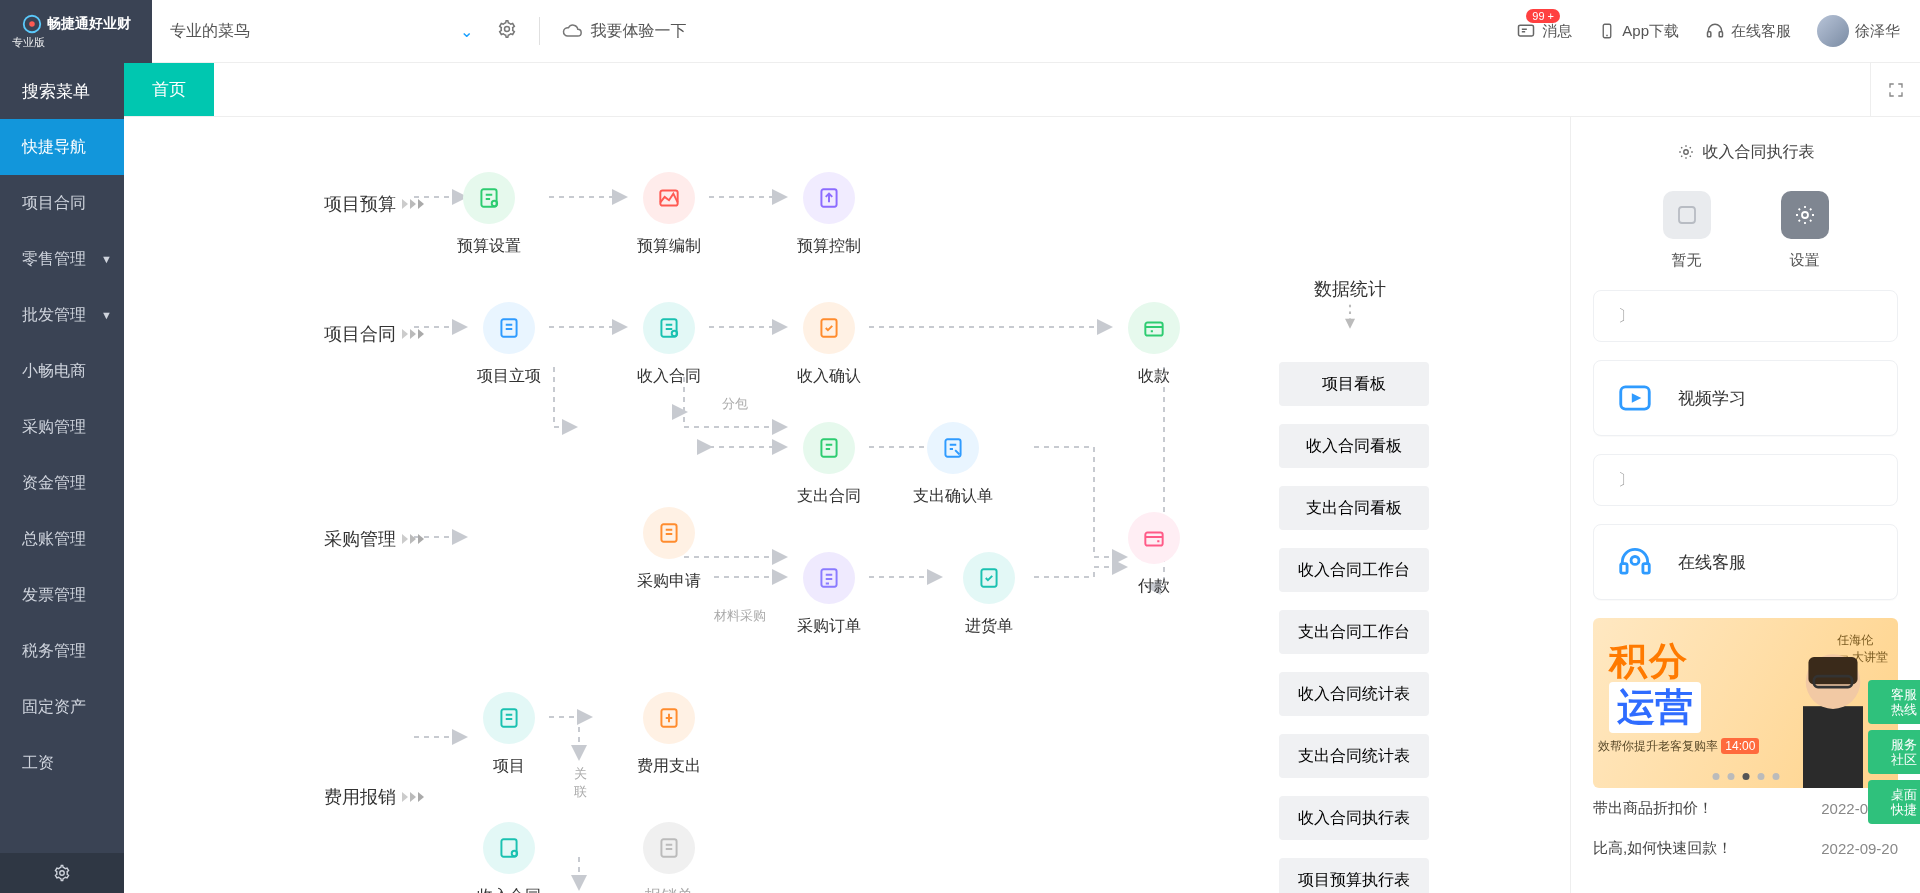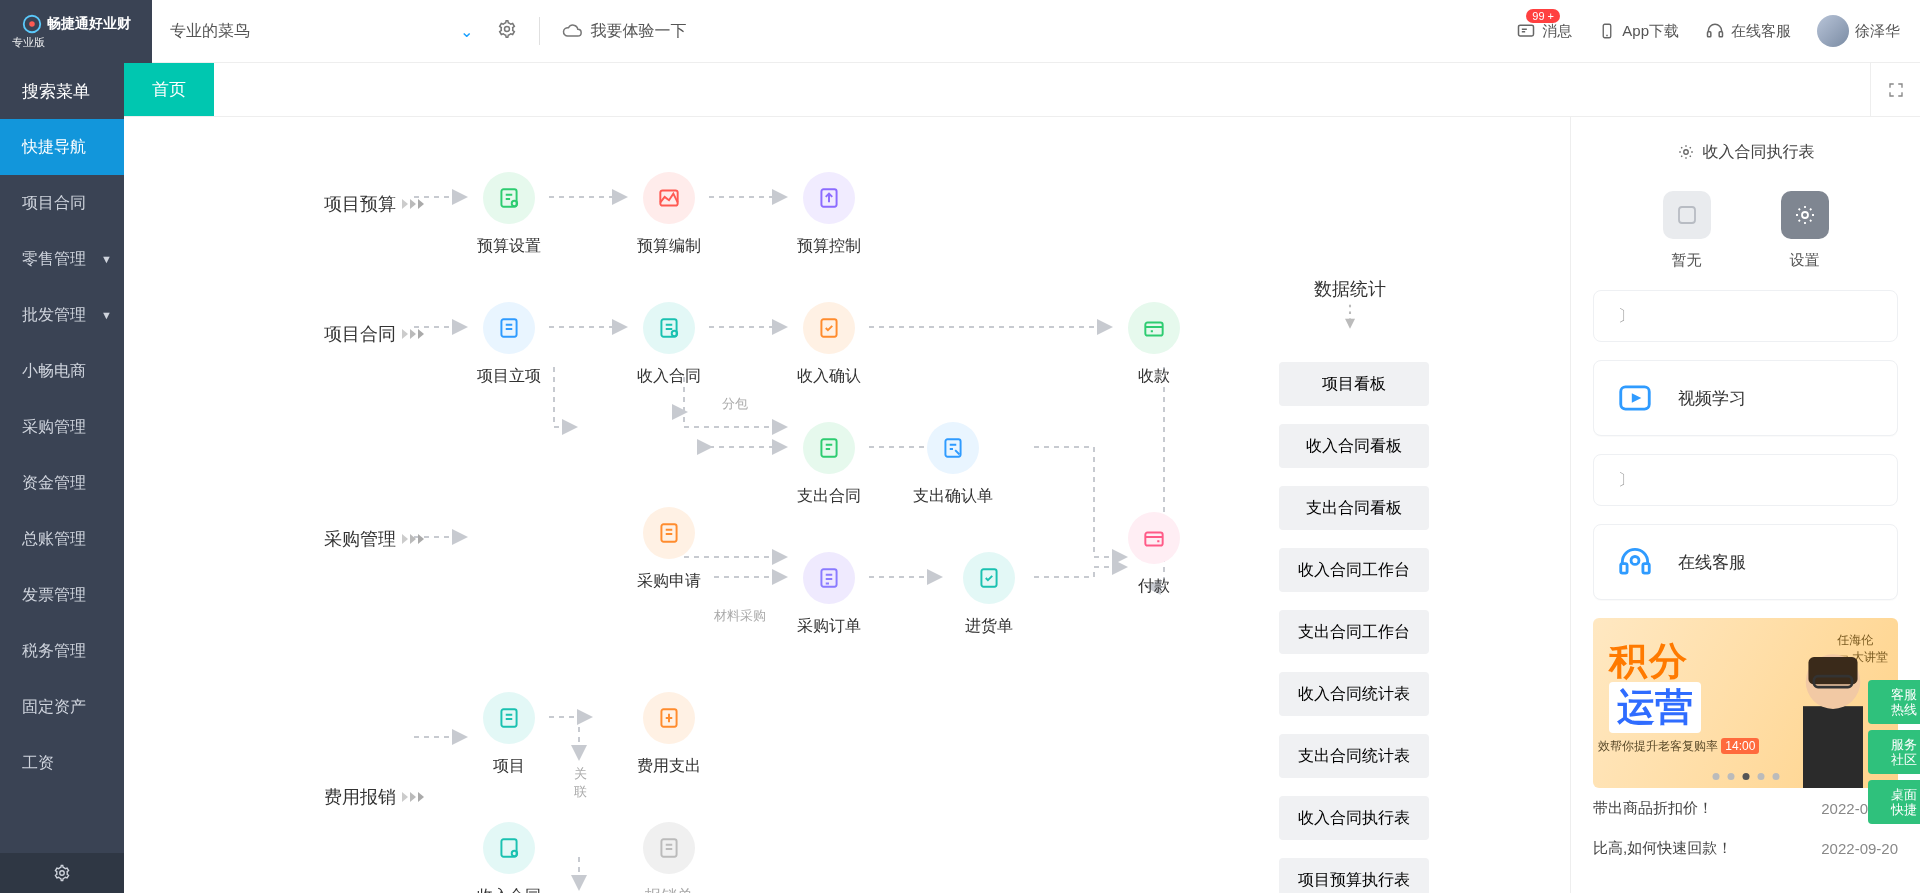--- a/index.html
+++ b/index.html
@@ -278,21 +278,21 @@
         </div>
       <div class="sec-label" style="left:200px; top:668px">
           <span>费用报销</span>
           <span class="tri3">
             <span></span>
             <span></span>
             <span></span>
           </span>
         </div>
 
-      <div class="node" style="left:345px; top:55px">
+      <div class="node" style="left:325px; top:55px">
           <div class="circ c-green">
             <svg viewBox="0 0 24 24" fill="none" stroke-width="1.8">
               <rect x="5" y="4" width="14" height="16" rx="2"></rect>
               <path d="M9 9h6M9 13h4"></path>
               <circle cx="17" cy="17" r="2.5"></circle>
             </svg>
           </div>
           <div class="lbl">预算设置</div>
         </div>
       <div class="node" style="left:505px; top:55px">

